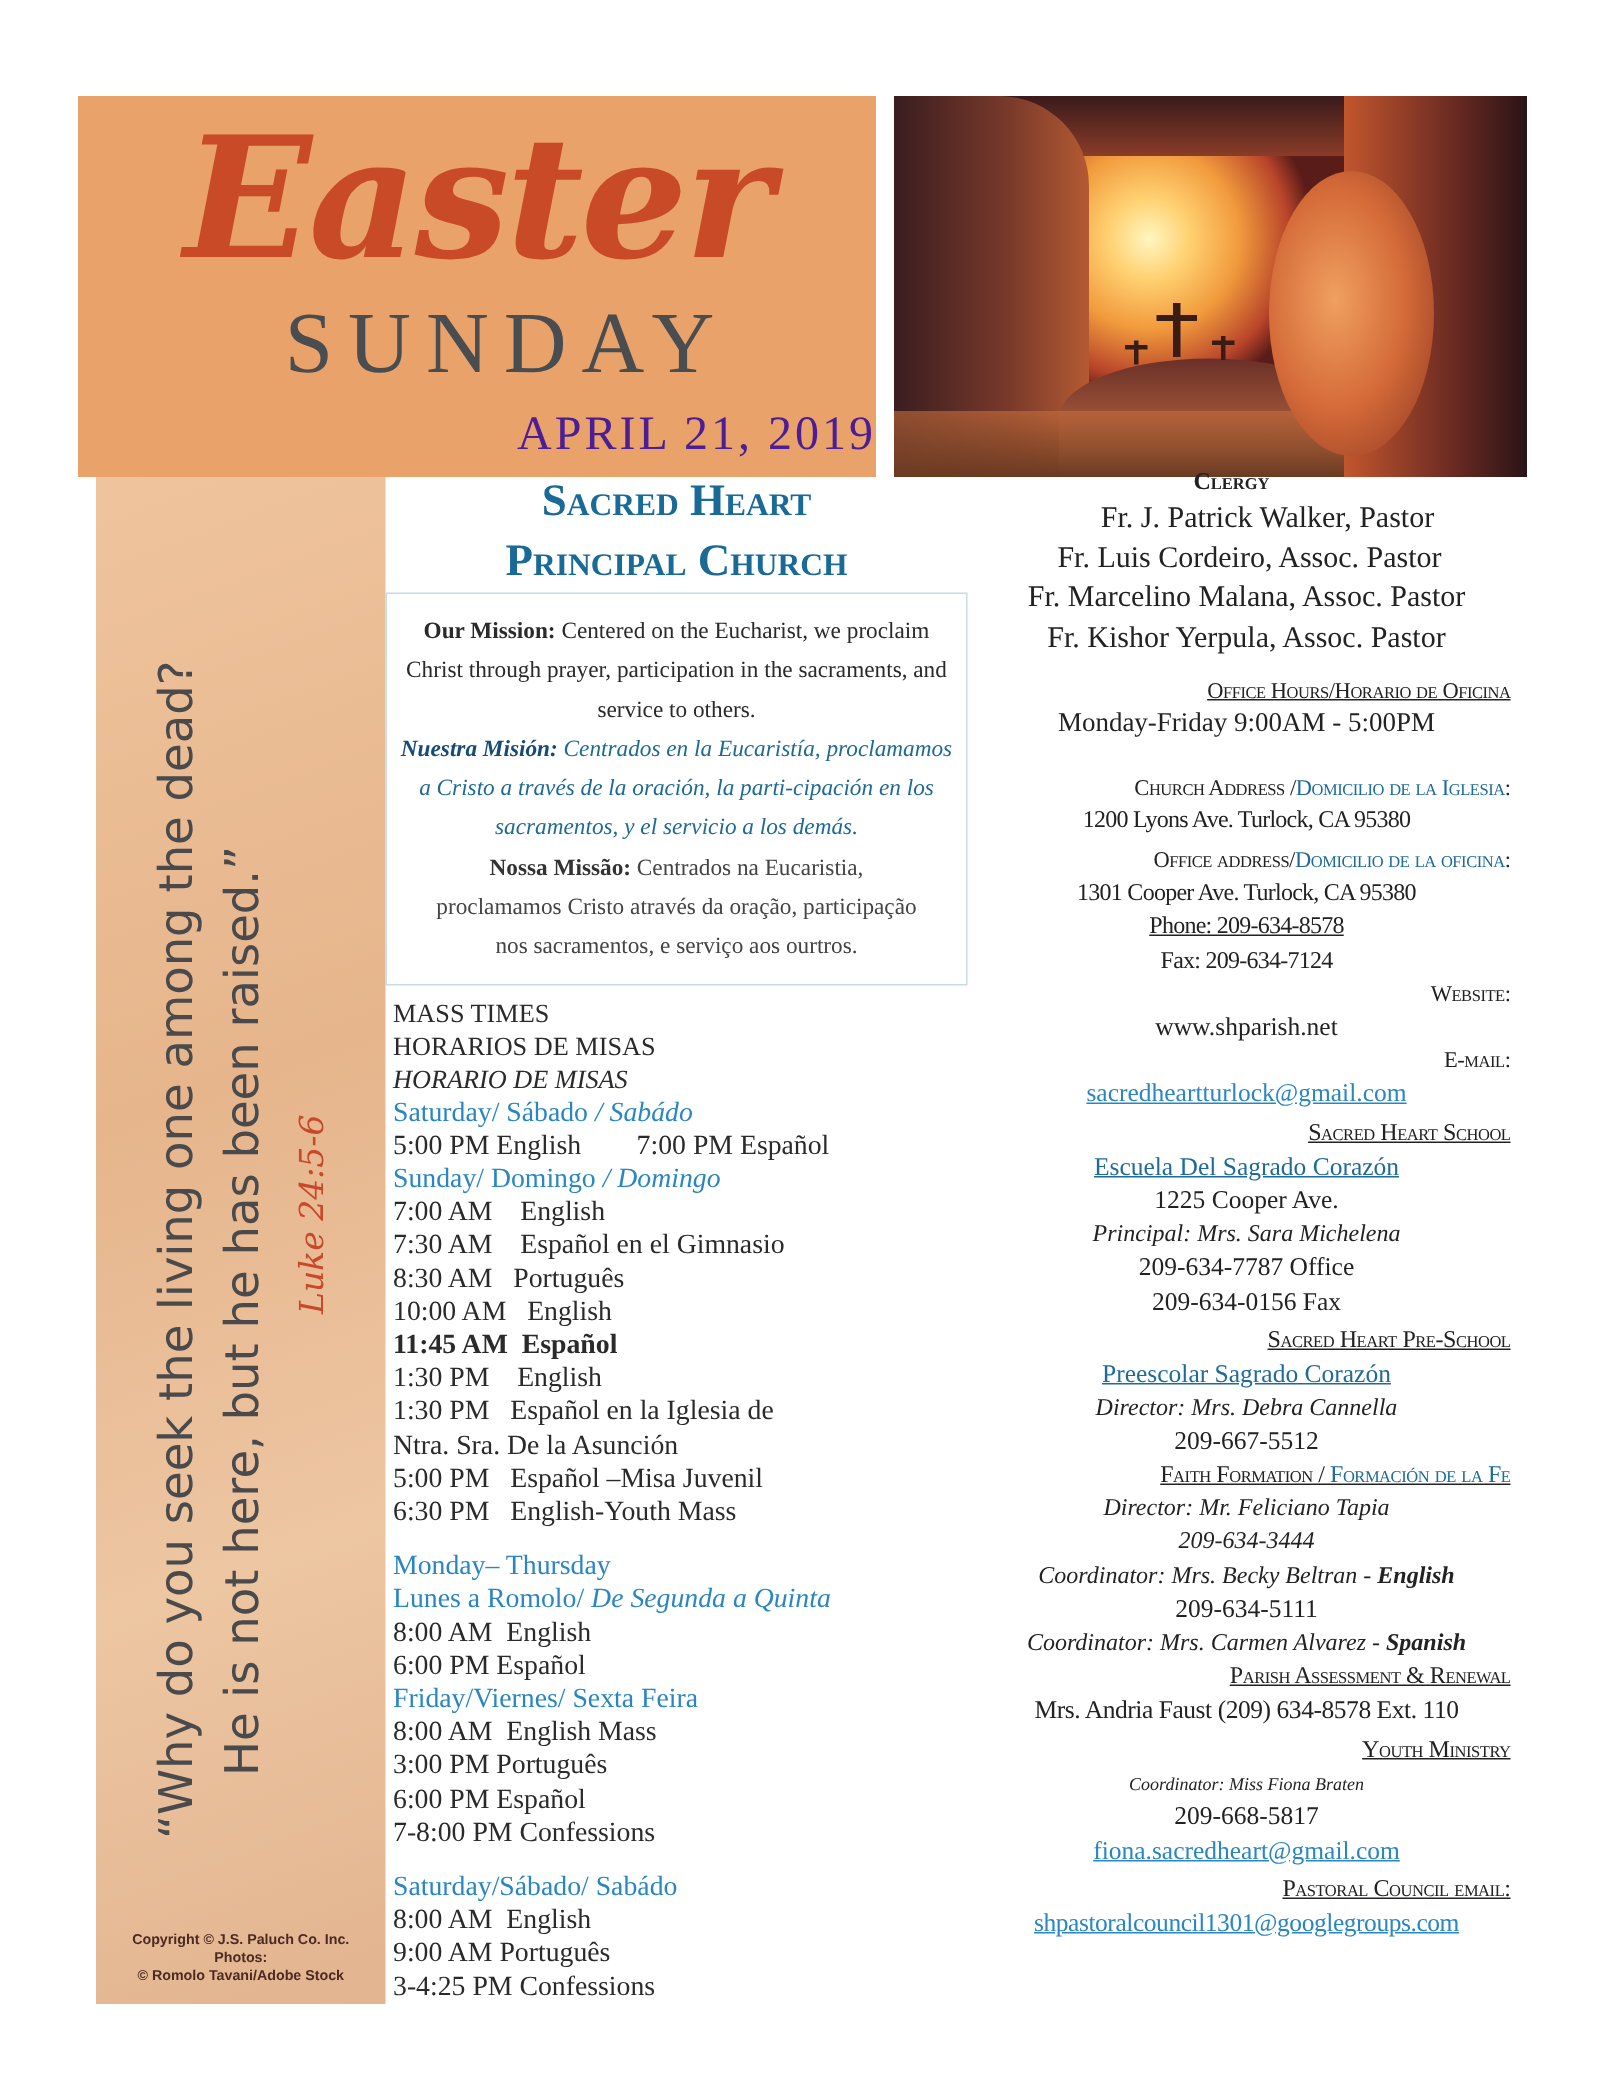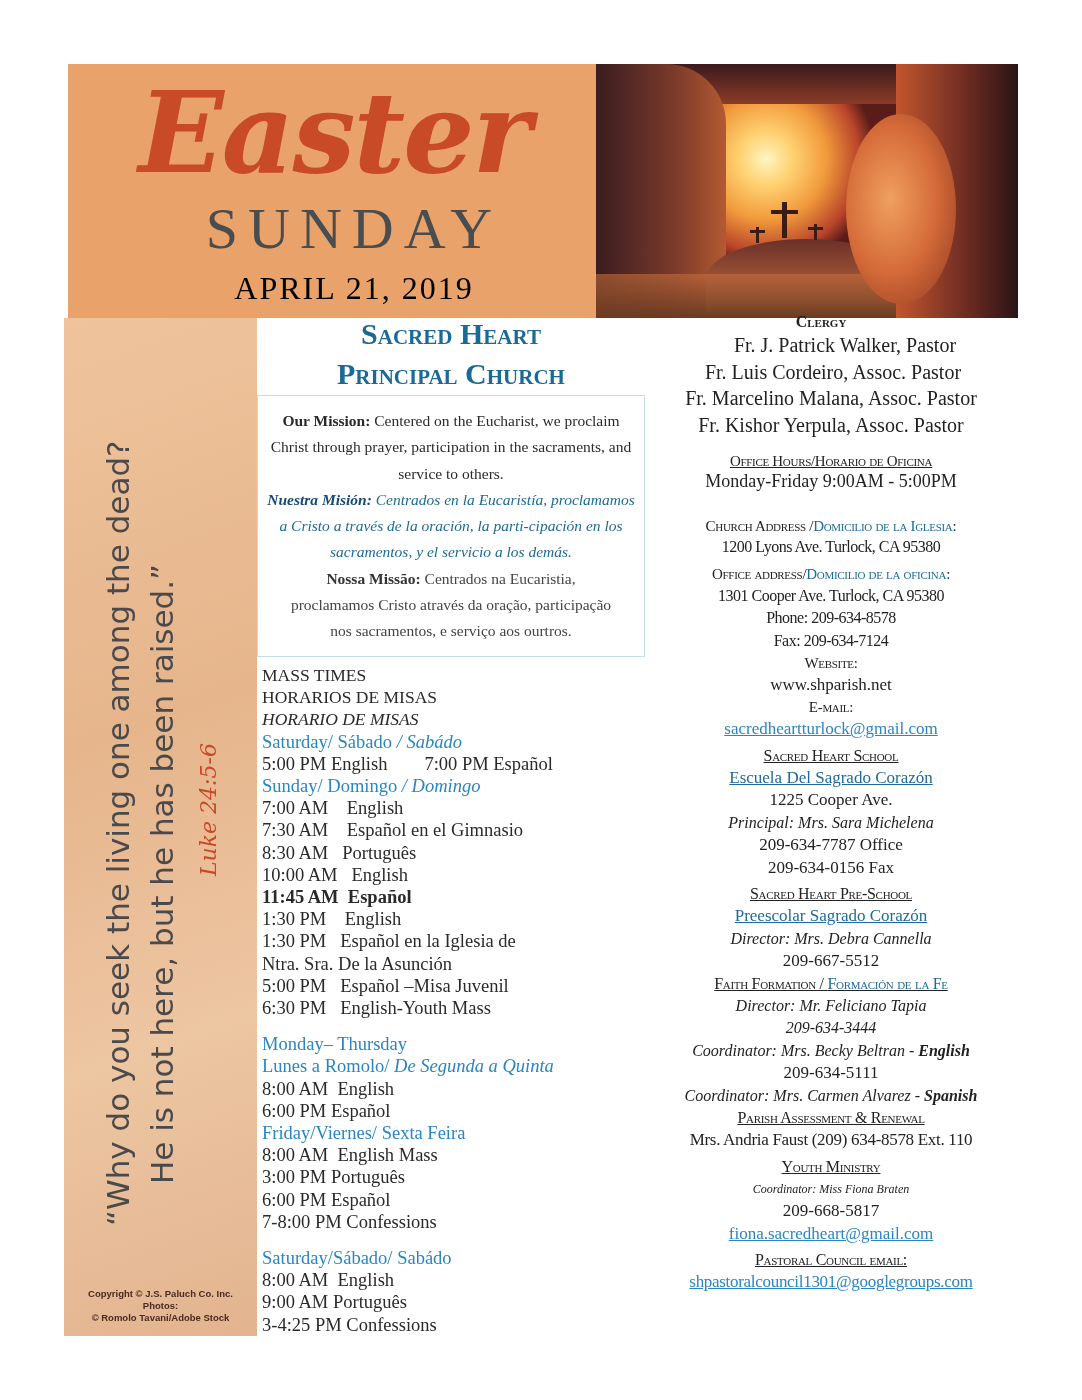--- a/index.html
+++ b/index.html
@@ -1,29 +1,29 @@
 <!DOCTYPE html>
 <html><head>
 <meta charset="utf-8">
 <style>
   html, body { margin: 0; padding: 0; background: #ffffff; }
   body { width: 1082px; height: 1400px; position: relative; overflow: hidden;
          font-family: "Liberation Serif", "DejaVu Serif", serif; color: #222; }
 
   
-  .hdr-left { position: absolute; left: 68px; top: 64px; width: 532px; height: 254px; background: #e8a26a; }
+  .hdr-left { position: absolute; left: 52px; top: 64px; width: 532px; height: 254px; background: #e8a26a; }
   .easter { position: absolute; left: 0; top: 4px; width: 532px; text-align: center;
             font-family: "DejaVu Serif", serif; font-style: italic; font-weight: bold;
             font-size: 112px; color: #c94a26; letter-spacing: -2px; line-height: 130px; }
   .sunday { position: absolute; left: 0; top: 130px; width: 532px; text-align: center;
             font-family: "Liberation Serif", serif; font-size: 58px; letter-spacing: 10px;
             color: #4a4d50; line-height: 70px; padding-left: 40px; box-sizing: border-box; }
-  .date { position: absolute; left: 0; top: 204px; width: 532px; text-align: center;
+  .date { position: absolute; left: 0; top: 204px; width: 532px; text-align: right;
           font-family: "Liberation Serif", serif; font-size: 32px; letter-spacing: 2px;
-          color: #000000; line-height: 40px; padding-left: 40px; box-sizing: border-box; }
+          color: #4c1d95; line-height: 40px; padding-left: 40px; box-sizing: border-box; }
 
   .hdr-img { position: absolute; left: 596px; top: 64px; width: 422px; height: 254px; overflow: hidden;
              background: radial-gradient(ellipse 110px 110px at 170px 95px, #fff6c0 0%, #ffd070 25%, #f19a3c 55%, #b8442a 85%, #5a1c18 100%); }
   .tomb-left { position: absolute; left: 0; top: 0; width: 130px; height: 254px;
                background: linear-gradient(90deg, #3a1d20 0%, #7a3a2a 60%, #b45a32 100%); border-top-right-radius: 60px; }
   .tomb-top { position: absolute; left: 0; top: 0; width: 422px; height: 40px;
               background: linear-gradient(180deg, #3a1a1c 0%, #8a3c28 100%); }
   .tomb-right { position: absolute; left: 300px; top: 0; width: 122px; height: 254px;
                 background: linear-gradient(90deg, #c2562e 0%, #6a2a22 60%, #2a1416 100%); }
   .stone { position: absolute; left: 250px; top: 50px; width: 110px; height: 190px; border-radius: 50%;
@@ -68,21 +68,21 @@
   
   .right { position: absolute; left: 655px; top: 312px; width: 352px; text-align: center;
            font-family: "Liberation Serif", serif; color: #222; }
   .sc { font-variant: small-caps; font-weight: bold; }
   .u { text-decoration: underline; }
   .blue { color: #1e6a98; }
   .link { color: #2a86c0; text-decoration: underline; }
   .it { font-style: italic; }
   .clergy-title { font-size: 16px; line-height: 20px; margin-left: -20px; }
   .clergy { font-size: 20px; line-height: 26.5px; }
-  .r-small-h { font-size: 15px; line-height: 22px; letter-spacing: -0.3px; }
+  .r-small-h { font-size: 15px; line-height: 22px; letter-spacing: -0.3px; text-align: right; }
   .r-line { font-size: 17px; line-height: 22.5px; }
   .r-line.tight { letter-spacing: -0.5px; }
   .sp6 { height: 6px; }
   .sp4 { height: 4px; }
 </style>
 </head>
 <body>
 
 <div class="hdr-left">
   <div class="easter">Easter</div>
@@ -184,21 +184,21 @@
   <div class="sc u r-small-h" style="font-weight:normal;line-height:18px;">Office Hours/Horario de Oficina</div>
   <div class="r-line" style="font-size:18px;">Monday-Friday 9:00AM - 5:00PM</div>
 
   <div class="sp6"></div>
   <div class="sc r-small-h" style="font-weight:normal;margin-top:16px;"><span>Church Address /</span><span class="blue">Domicilio de la Iglesia</span>:</div>
   <div class="r-line tight" style="font-size:16px;line-height:20px;">1200 Lyons Ave. Turlock, CA 95380</div>
 
   <div class="sp6"></div>
   <div class="sc r-small-h" style="font-weight:normal;"><span>Office address/</span><span class="blue">Domicilio de la oficina</span>:</div>
   <div class="r-line tight" style="font-size:16px;line-height:21px;">1301 Cooper Ave. Turlock, CA 95380</div>
-  <div class="r-line tight" style="font-size:16px;line-height:23px;">Phone: 209-634-8578</div>
+  <div class="r-line tight" style="font-size:16px;line-height:23px;text-decoration:underline;">Phone: 209-634-8578</div>
   <div class="r-line tight" style="font-size:16px;line-height:23px;">Fax: 209-634-7124</div>
   <div class="sc r-small-h" style="font-weight:normal;">Website:</div>
   <div class="r-line">www.shparish.net</div>
   <div class="sc r-small-h" style="font-weight:normal;">E-mail:</div>
   <div class="r-line link">sacredheartturlock@gmail.com</div>
 
   <div class="sp4"></div>
   <div class="sc u r-small-h" style="font-weight:normal;font-size:16px;">Sacred Heart School</div>
   <div class="r-line blue u">Escuela Del Sagrado Corazón</div>
   <div class="r-line">1225 Cooper Ave.</div>

